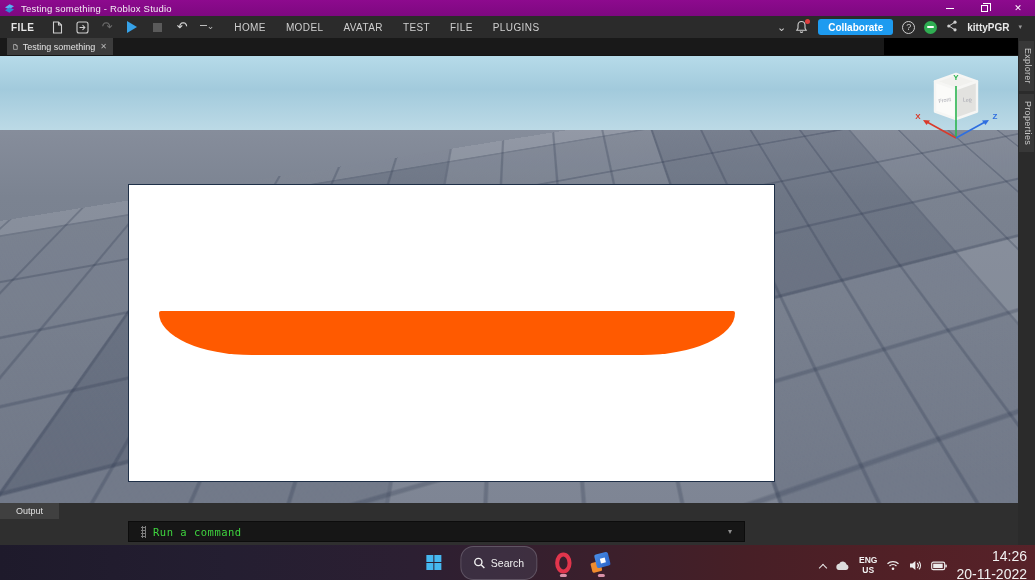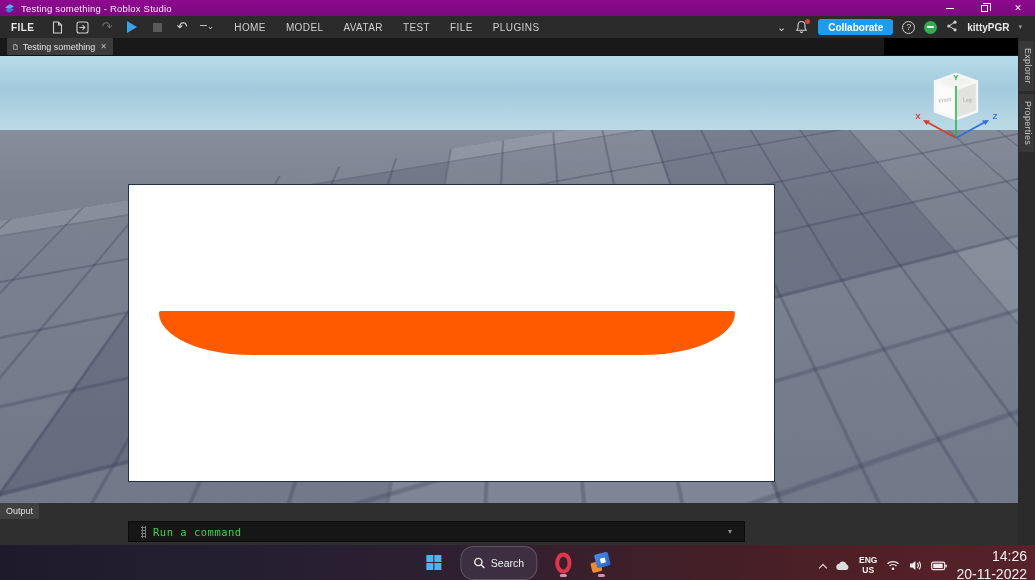--- a/index.html
+++ b/index.html
@@ -85,21 +85,21 @@
   .canvas-panel { position:absolute; left:128px; top:128px; width:647px; height:298px; background:#ffffff; border:1px solid #1f3048; }
   .orange-shape {
     position:absolute; left:30px; top:126px; width:576px; height:44px;
     background:var(--c-shape-orange,#ff5a00);
     border-radius:2px 2px 95px 95px / 2px 2px 43px 43px;
   }
   #view-cube { position:absolute; left:910px; top:10px; }
 
   
   #output-row { position:absolute; left:0; top:503px; width:1018px; height:16px; background:#2f2f2f; display:flex; }
-  .output-tab { background:#404040; color:#e0e0e0; font-size:9px; display:flex; align-items:center; padding:0 6px; height:16px; }
+  .output-tab { background:#404040; color:#e0e0e0; font-size:9px; display:flex; align-items:center; padding:0 16px; height:16px; }
   #command-row { position:absolute; left:0; top:519px; width:1018px; height:26px; background:#2f2f2f; }
   .command-bar {
     position:absolute; left:128px; top:2px; width:617px; height:21px;
     background:#161616; border:1px solid #0c0c0c; display:flex; align-items:center; gap:7px; padding:0 12px;
   }
   .grip { width:5px; height:12px; background-image:radial-gradient(#7d7d7d 1px, transparent 1.1px); background-size:3px 3px; }
   .command-text { color:var(--c-command-green,#3fd43f); font-family:"DejaVu Sans Mono", monospace; font-size:10.5px; letter-spacing:.5px; }
   .command-caret { margin-left:auto; color:#8f8f8f; font-size:8px; }
 
   

